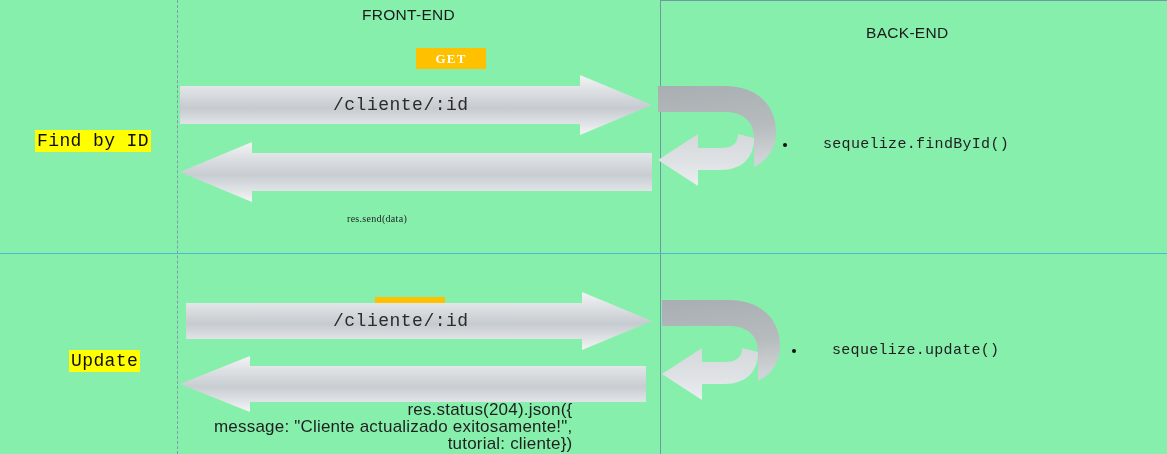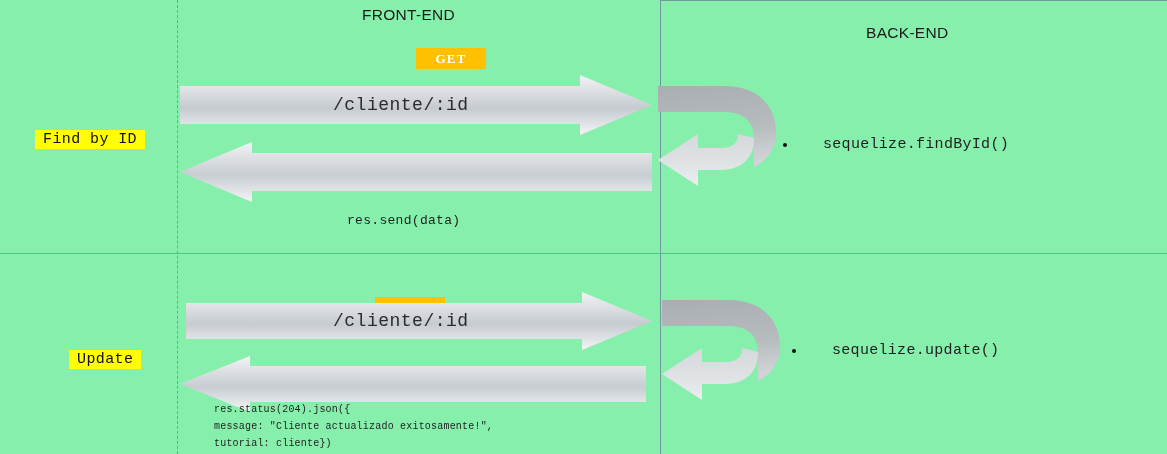--- a/index.html
+++ b/index.html
@@ -56,24 +56,24 @@
     letter-spacing: 0.3px;
     white-space: nowrap;
   }
   #heading-frontend { left: 362px; top: 6px; }
   #heading-backend  { left: 866px; top: 8px; margin-top: 16px; }
 
   
   .row-label {
     position: absolute;
     font-family: "Liberation Mono", monospace;
-    font-size: 15px;
+    font-size: 18px;
     color: #0f0f0f;
     background: #ffff00;
-    padding: 1px 8px;
+    padding: 1px 2px;
     white-space: nowrap;
     letter-spacing: 0.4px;
   }
   #label-find { left: 35px; top: 130px; }
   #label-update { left: 69px; top: 350px; }
 
   
   .method-badge {
     position: absolute;
     background: #ffc000;
@@ -102,36 +102,37 @@
     font-size: 18px;
     color: #2b2b2b;
     white-space: nowrap;
     letter-spacing: 0.5px;
   }
   #label-req-1 { left: 333px; top: 95px; }
   #label-req-2 { left: 333px; top: 311px; }
 
   .caption {
     position: absolute;
-    font-family: Liberation Mono, monospace;
-    font-size: 13px;
+    font-family: Liberation Serif, serif;
+    font-size: 10px;
     color: #1f1f1f;
     white-space: nowrap;
     letter-spacing: 0.3px;
   }
   #caption-res-1 { left: 347px; top: 213px; }
 
   .caption-block {
     position: absolute;
-    font-family: Liberation Mono, monospace;
-    font-size: 10px;
+    font-family: Liberation Sans, sans-serif;
+    font-size: 17px;
     color: #1f1f1f;
     white-space: pre;
     line-height: 17px;
     letter-spacing: 0.2px;
+    text-align: right;
   }
   #caption-res-2 { left: 214px; top: 401px; }
 
   
   .uturn { position: absolute; }
   .uturn svg { display: block; }
 
   
   .bullet-item {
     position: absolute;

